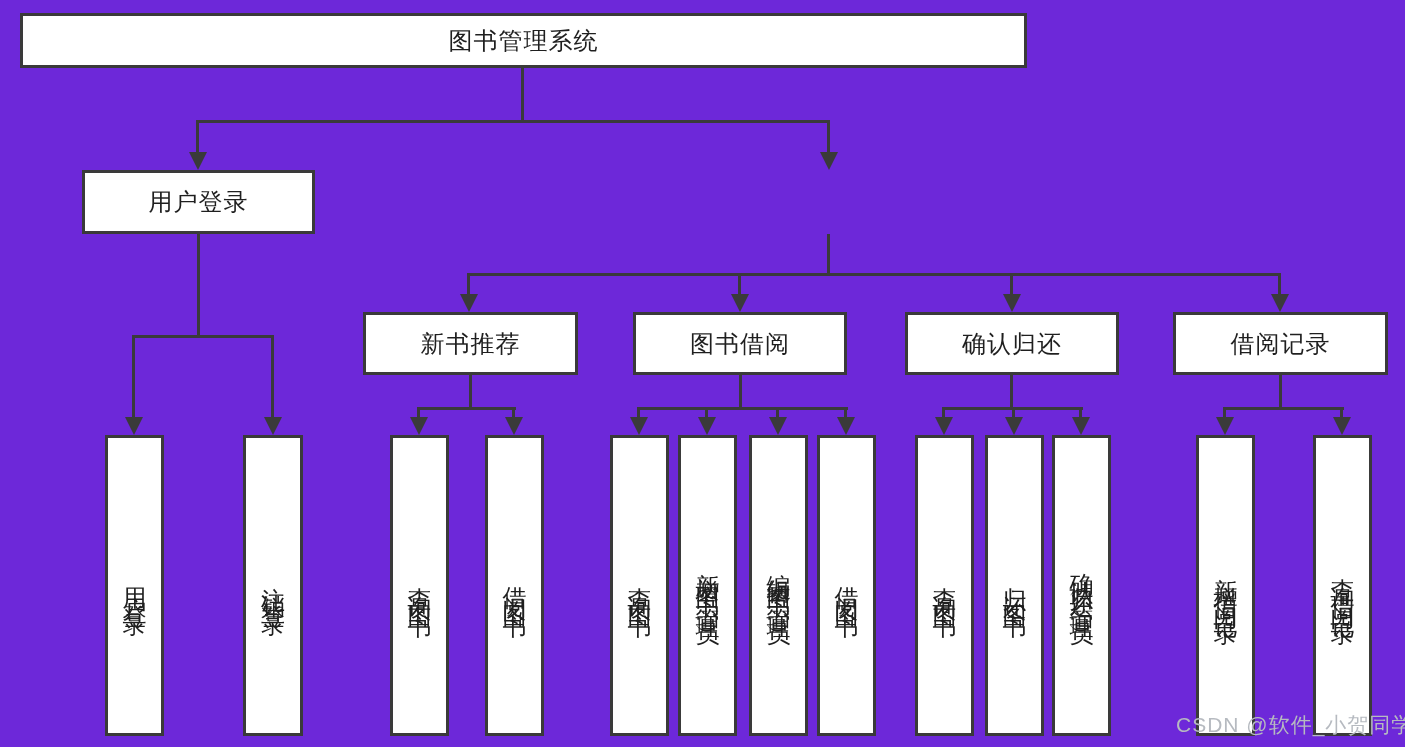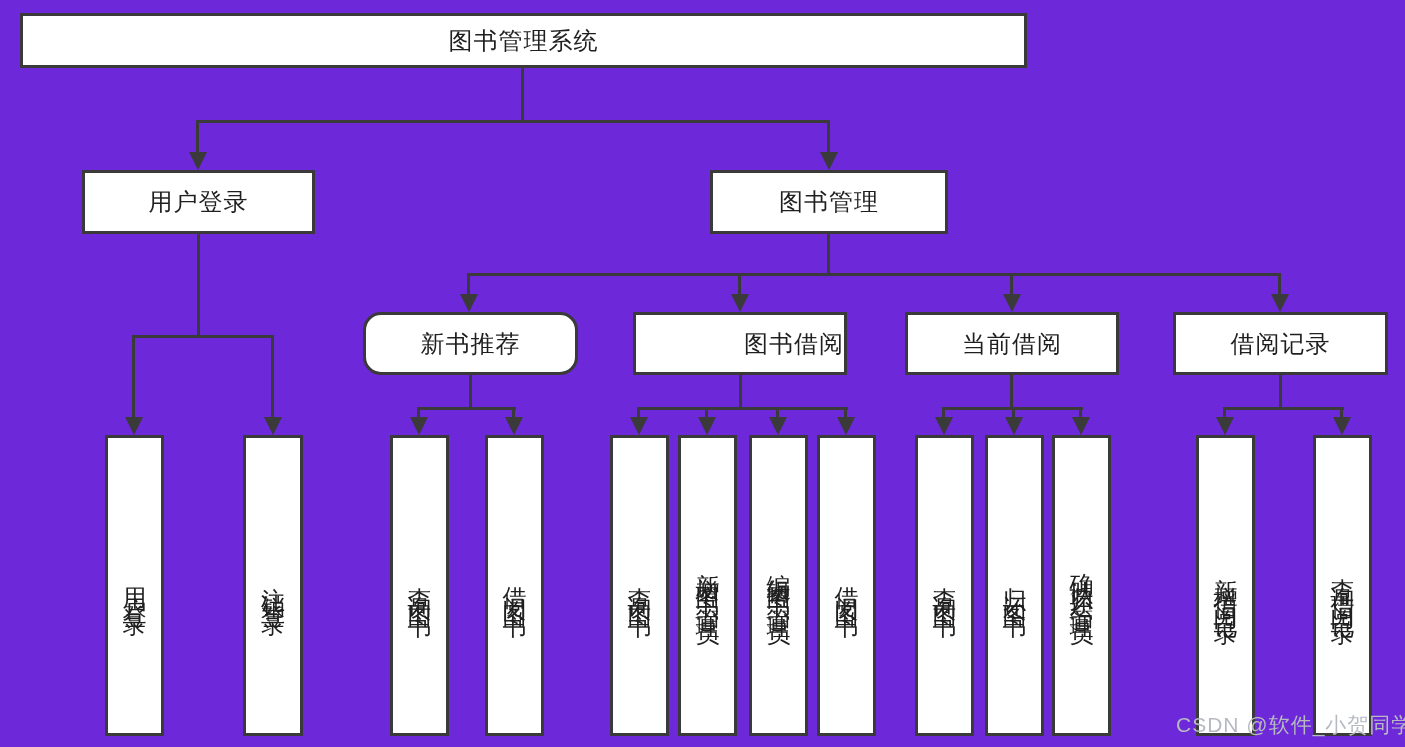--- a/index.html
+++ b/index.html
@@ -63,44 +63,41 @@
   </div>
 
   <div class="vline" style="left:521px;top:68px;height:52px;"></div>
   <div class="hline" style="left:197px;top:120px;width:633px;"></div>
   <div class="arr" style="left:198px;top:120px;height:50px;"></div>
   <div class="arr" style="left:829px;top:120px;height:50px;"></div>
 
   <div class="box hbox" style="left:82px;top:170px;width:233px;height:64px;">
     <span>用户登录</span>
   </div>
-  <div class="box hbox" style="left:710px;top:170px;width:238px;height:64px;">
-    <span>图书管理</span>
-  </div>
 
   <div class="vline" style="left:197px;top:234px;height:101px;"></div>
   <div class="hline" style="left:133px;top:335px;width:141px;"></div>
   <div class="arr" style="left:134px;top:335px;height:100px;"></div>
   <div class="arr" style="left:273px;top:335px;height:100px;"></div>
 
   <div class="vline" style="left:827px;top:234px;height:39px;"></div>
   <div class="hline" style="left:468px;top:273px;width:813px;"></div>
   <div class="arr" style="left:469px;top:273px;height:39px;"></div>
   <div class="arr" style="left:740px;top:273px;height:39px;"></div>
   <div class="arr" style="left:1012px;top:273px;height:39px;"></div>
   <div class="arr" style="left:1280px;top:273px;height:39px;"></div>
 
-  <div class="box hbox" style="left:363px;top:312px;width:215px;height:63px;border-radius:18px;">
+  <div class="box hbox" style="left:363px;top:312px;width:215px;height:63px;">
     <span>新书推荐</span>
   </div>
-  <div class="box hbox" style="left:633px;top:312px;width:214px;height:63px;justify-content:flex-end;">
+  <div class="box hbox" style="left:633px;top:312px;width:214px;height:63px;">
     <span>图书借阅</span>
   </div>
   <div class="box hbox" style="left:905px;top:312px;width:214px;height:63px;">
-    <span>当前借阅</span>
+    <span>确认归还</span>
   </div>
   <div class="box hbox" style="left:1173px;top:312px;width:215px;height:63px;">
     <span>借阅记录</span>
   </div>
 
   <div class="vline" style="left:469px;top:375px;height:32px;"></div>
   <div class="hline" style="left:418px;top:407px;width:98px;"></div>
   <div class="arr" style="left:419px;top:407px;height:28px;"></div>
   <div class="arr" style="left:514px;top:407px;height:28px;"></div>
 

